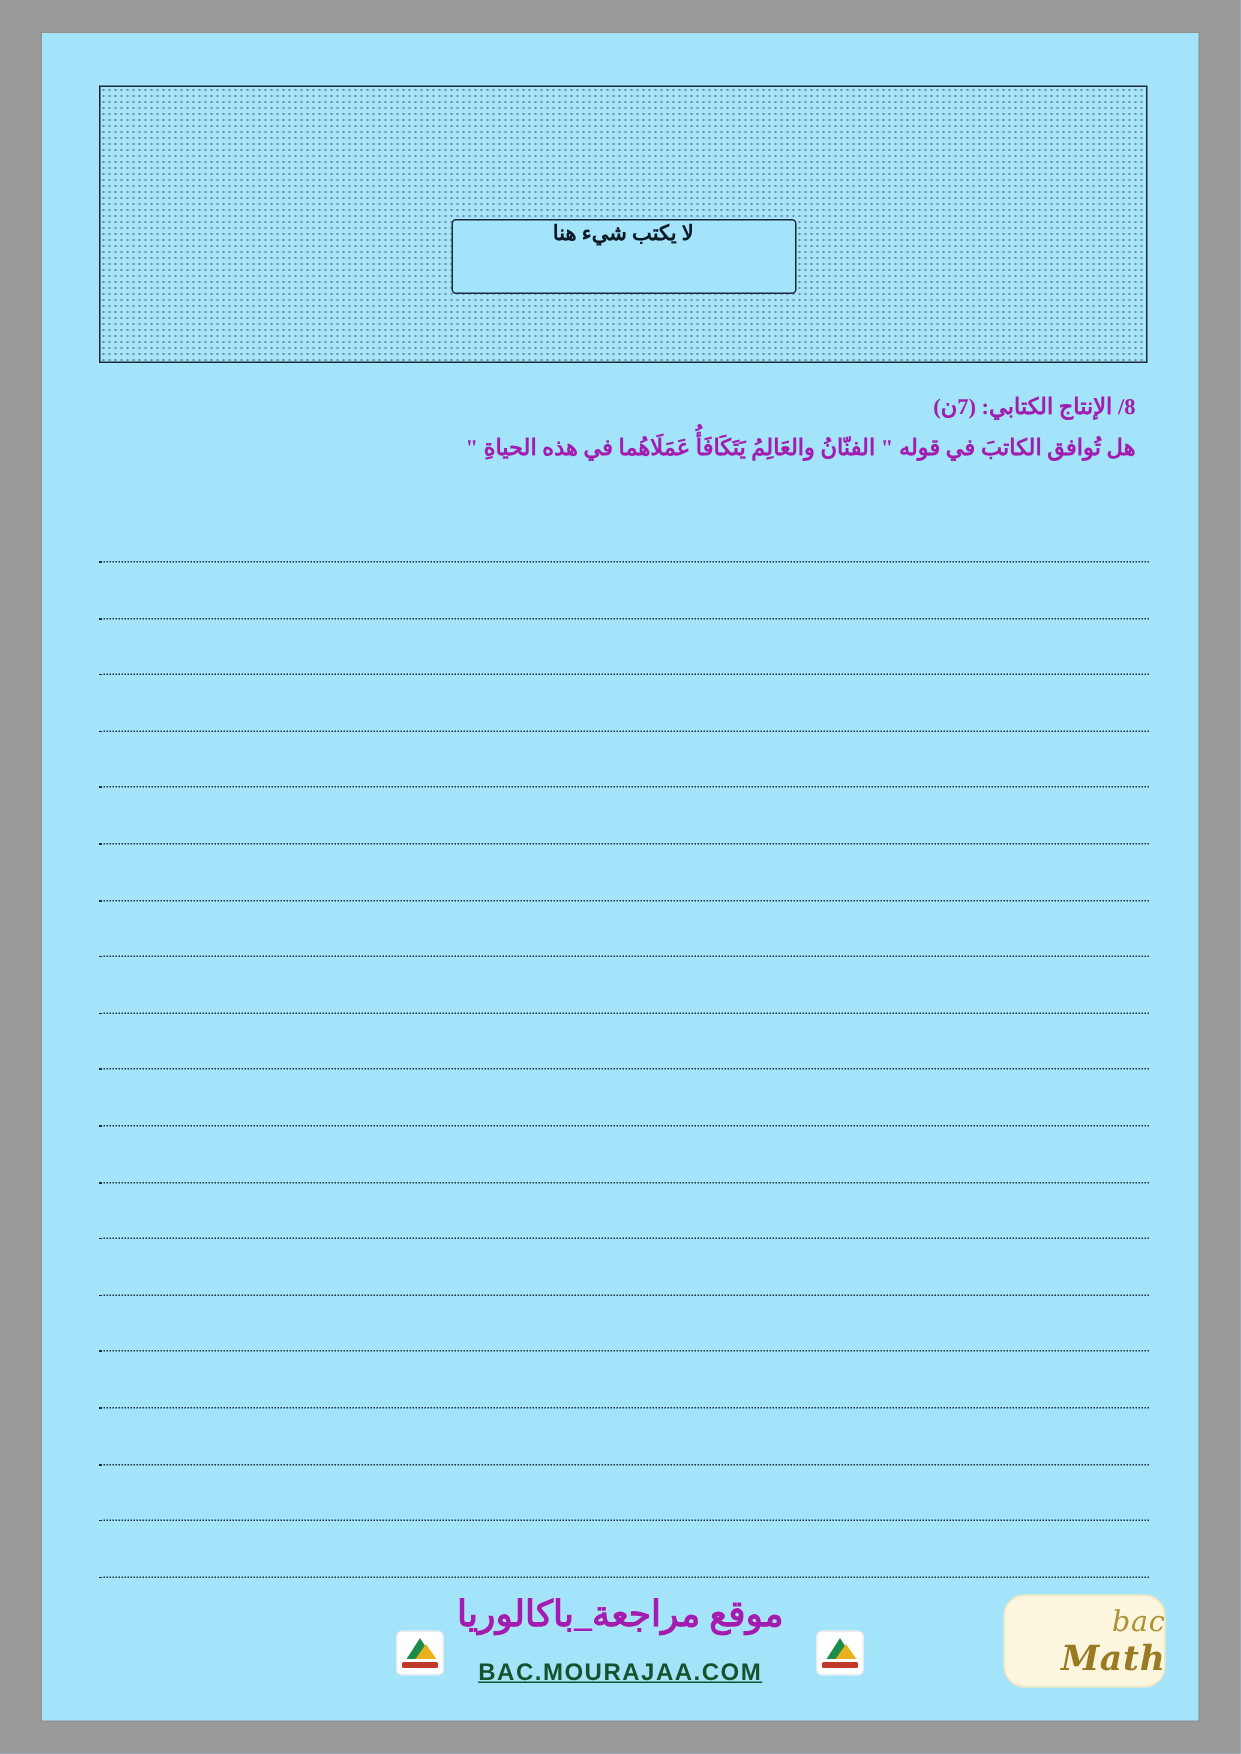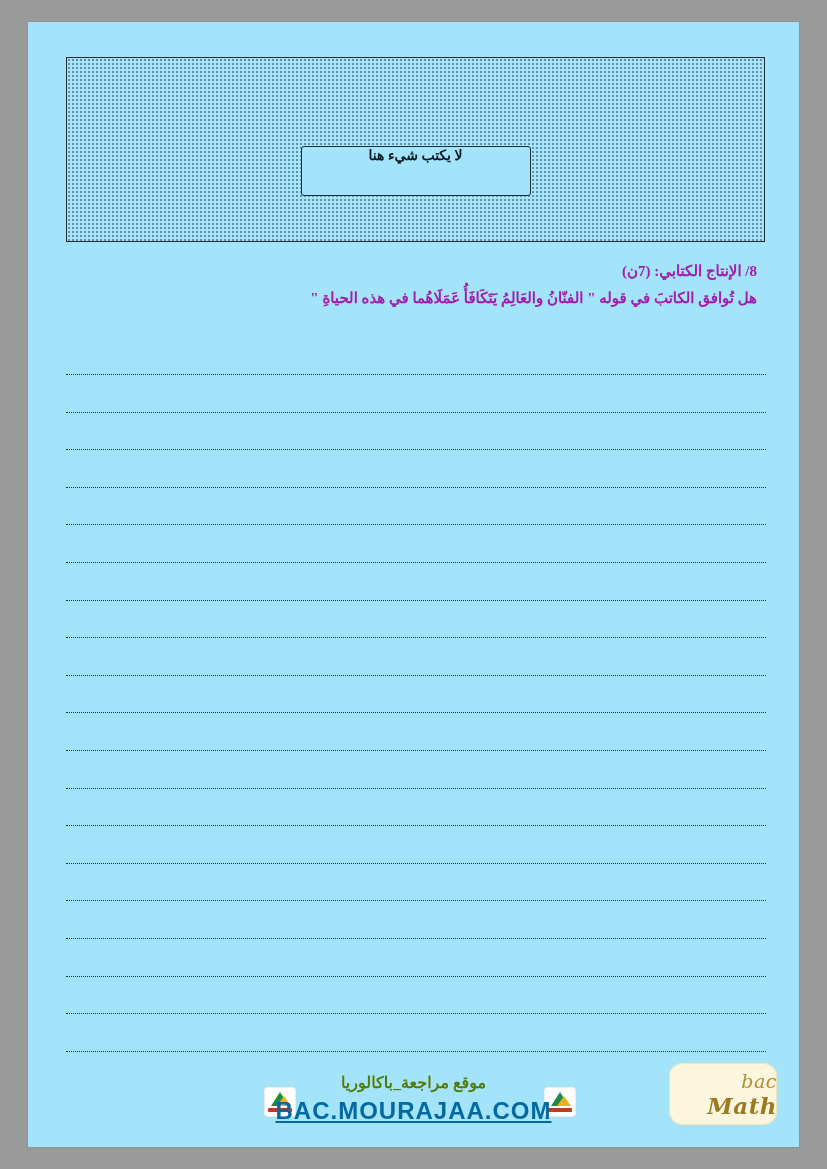--- a/index.html
+++ b/index.html
@@ -111,32 +111,32 @@
   }
   .footer-center {
     position: absolute;
     left: 50%;
     transform: translateX(-50%);
     bottom: 14px;
     text-align: center;
     width: 420px;
   }
   .footer-title {
-    font-size: 16px;
+    font-size: 24px;
     font-weight: 700;
-    color: #4d7c0f;
+    color: #a21caf;
     direction: rtl;
     letter-spacing: 0.5px;
     text-shadow: 0 0 1px rgba(255,255,255,0.6);
   }
   .footer-url {
-    margin-top: 5px;
-    font-size: 24px;
+    margin-top: 16px;
+    font-size: 16px;
     font-weight: 700;
-    color: #0369a1;
+    color: #14532d;
     letter-spacing: 1px;
     text-decoration: underline;
     direction: ltr;
     font-family: "Liberation Sans", sans-serif;
   }
 
   .logo-small {
     position: absolute;
     bottom: 22px;
     width: 32px;

